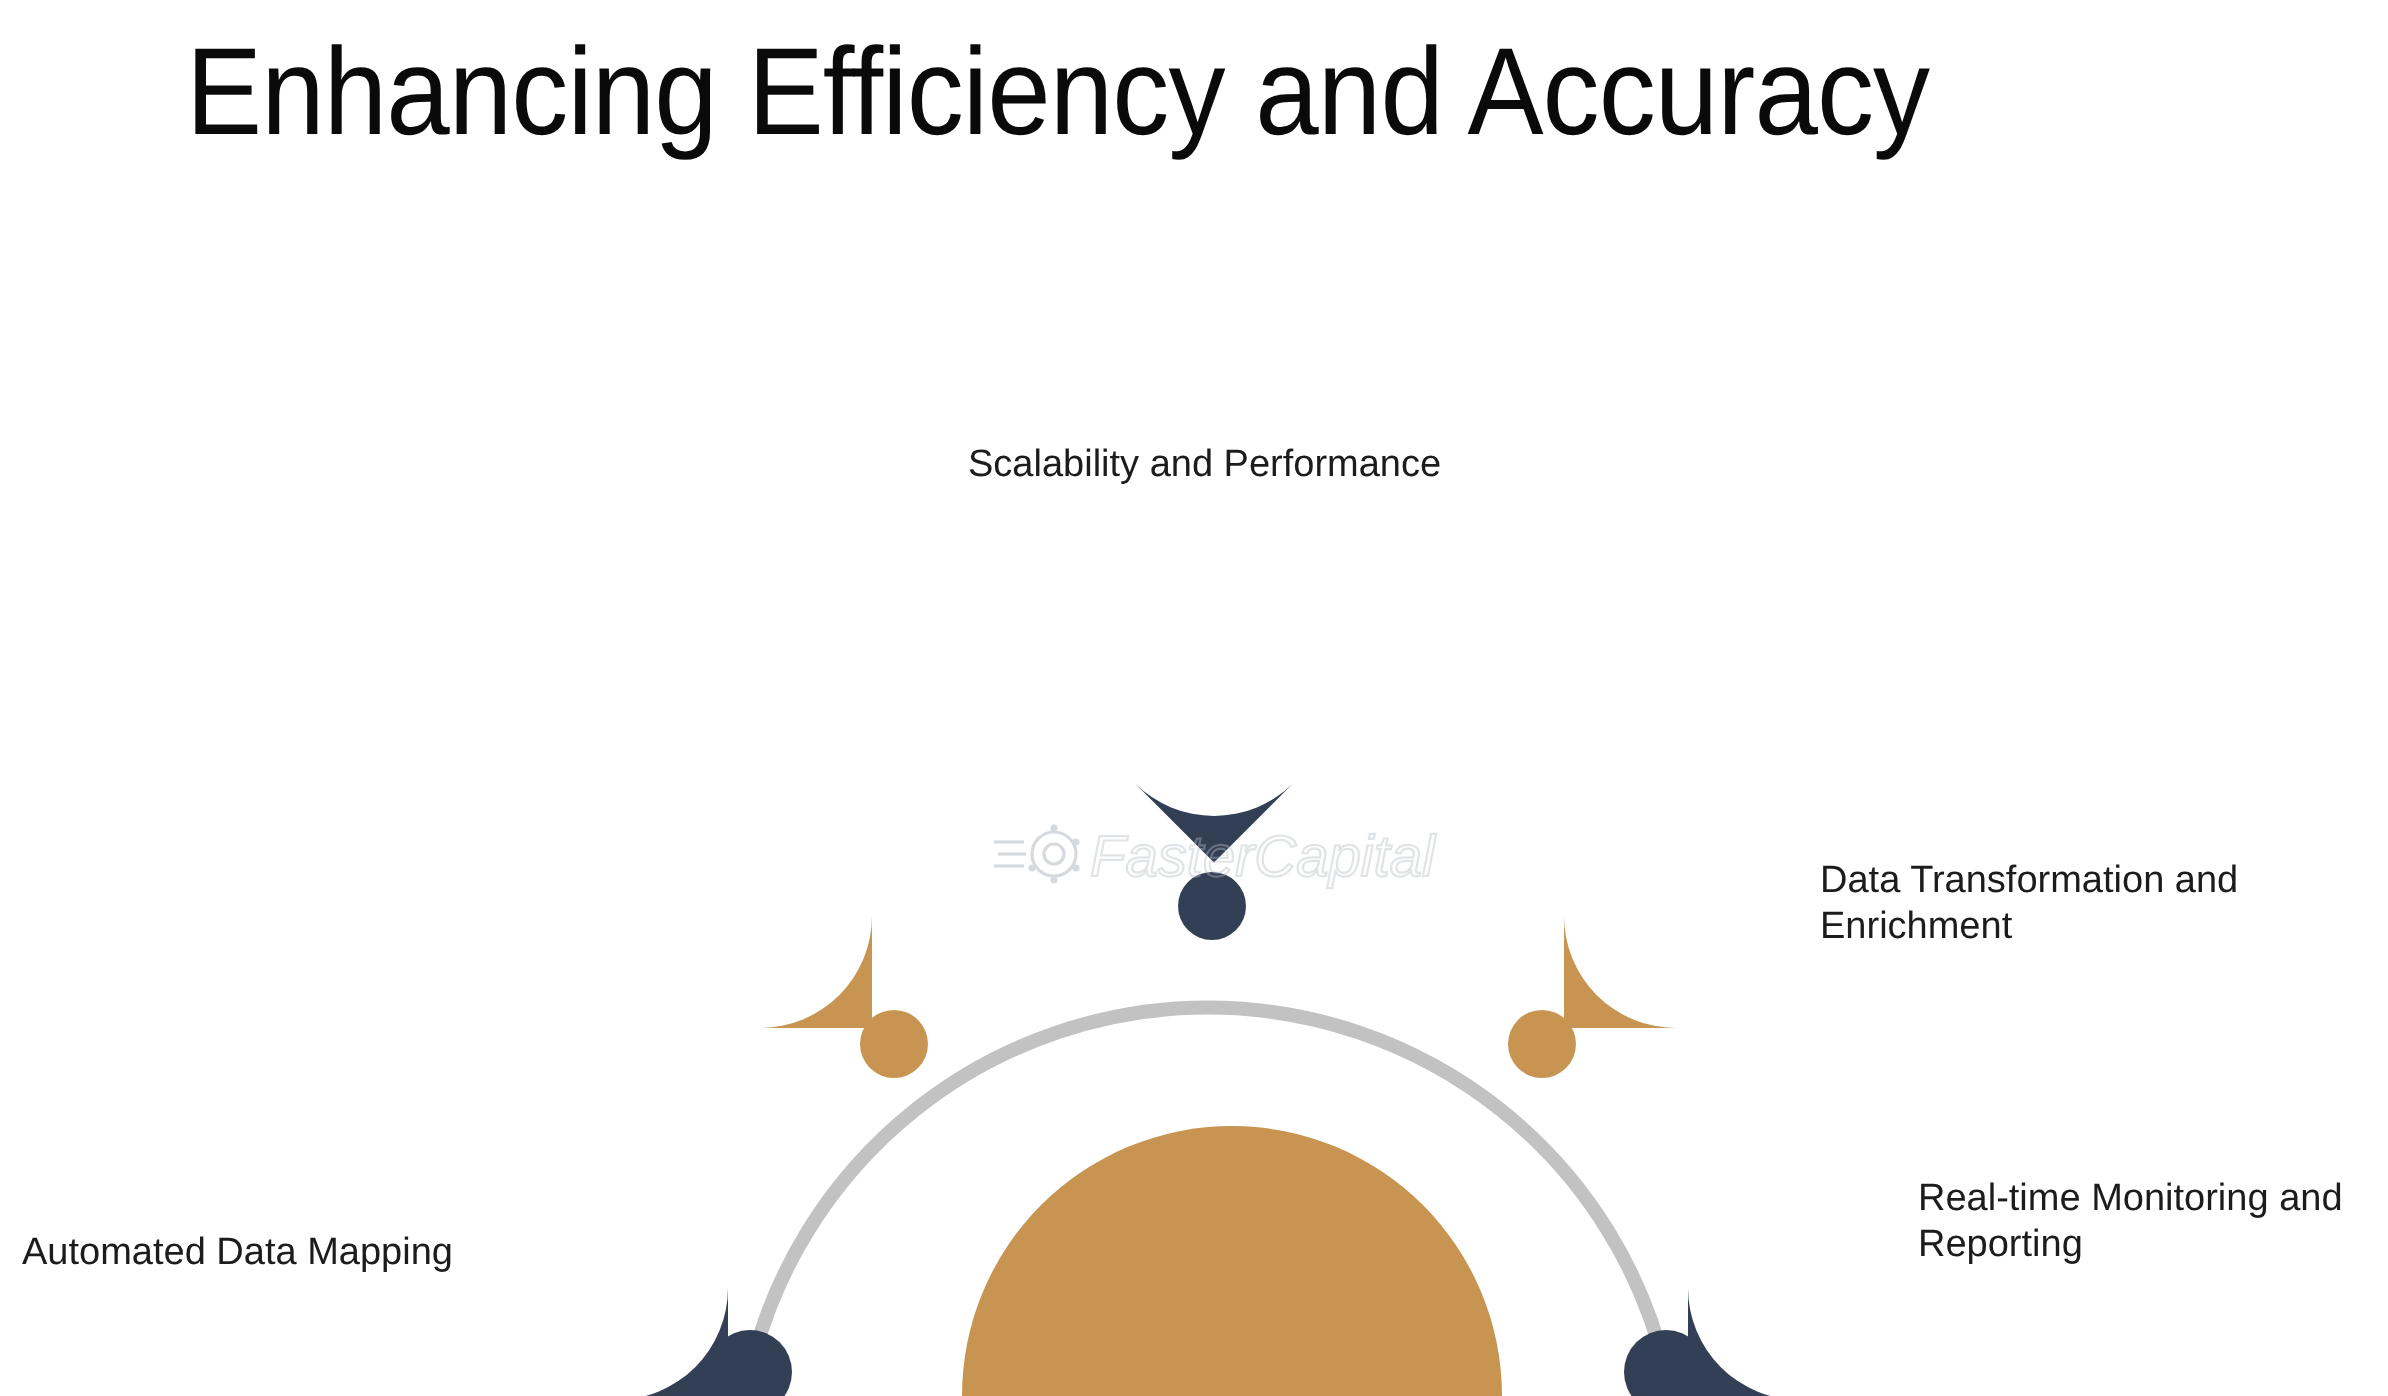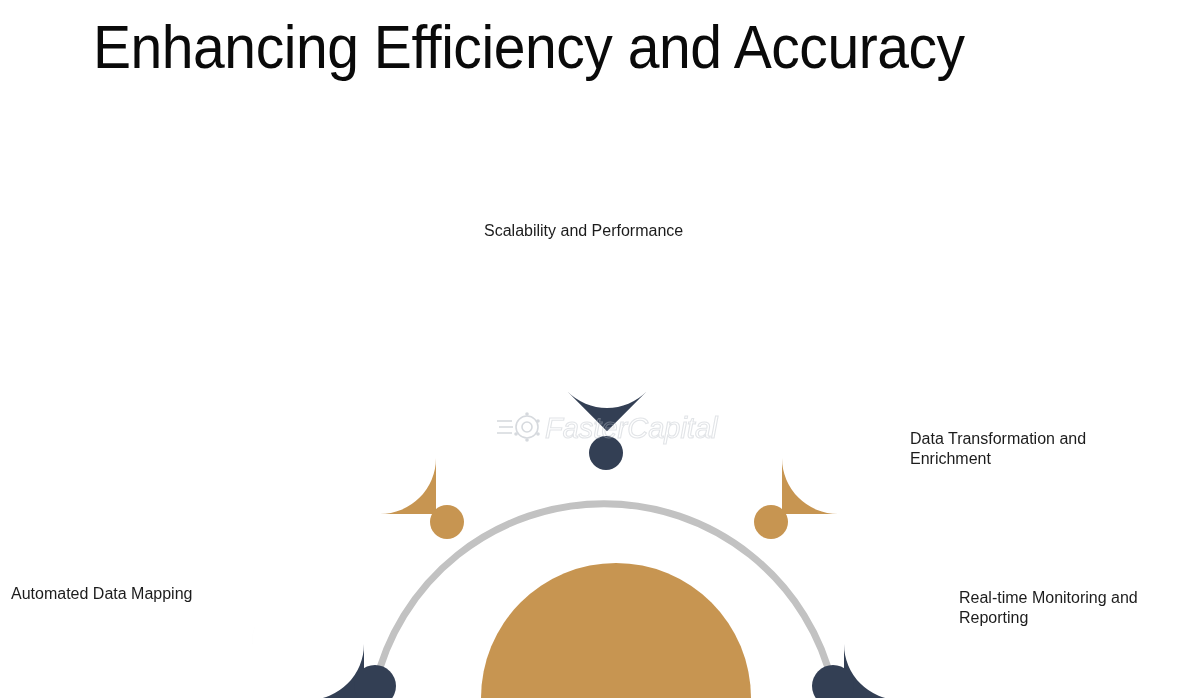--- a/index.html
+++ b/index.html
@@ -32,27 +32,27 @@
   }
   #diagram {
     position: absolute;
     left: 0;
     top: 0;
     width: 1194px;
     height: 698px;
   }
   .label {
     position: absolute;
-    font-size: 16px;
+    font-size: 19px;
     line-height: 1.22;
     color: #1c1c1c;
     font-weight: 400;
   }
   .label.center { text-align: left; }
-  #label-1 { left: 11px;  top: 584px; width: 230px; }
+  #label-1 { left: 11px;  top: 615px; width: 230px; }
   #label-2 { left: 71px;  top: 429px; width: 240px; }
   #label-3 { left: 484px; top: 221px; width: 240px; }
   #label-4 { left: 910px; top: 429px; width: 260px; }
   #label-5 { left: 959px; top: 588px; width: 240px; }
 
   .pin-num {
     position: absolute;
     font-size: 46px;
     font-weight: 700;
     color: #ffffff;

